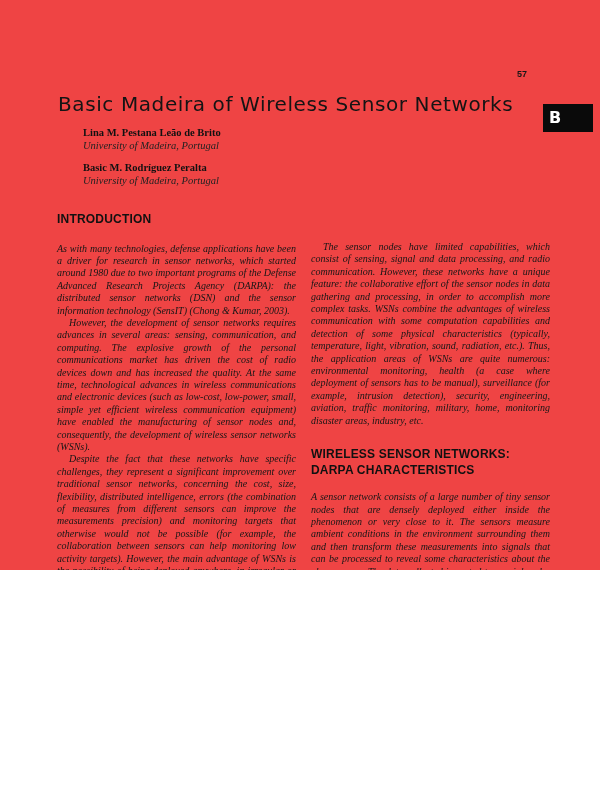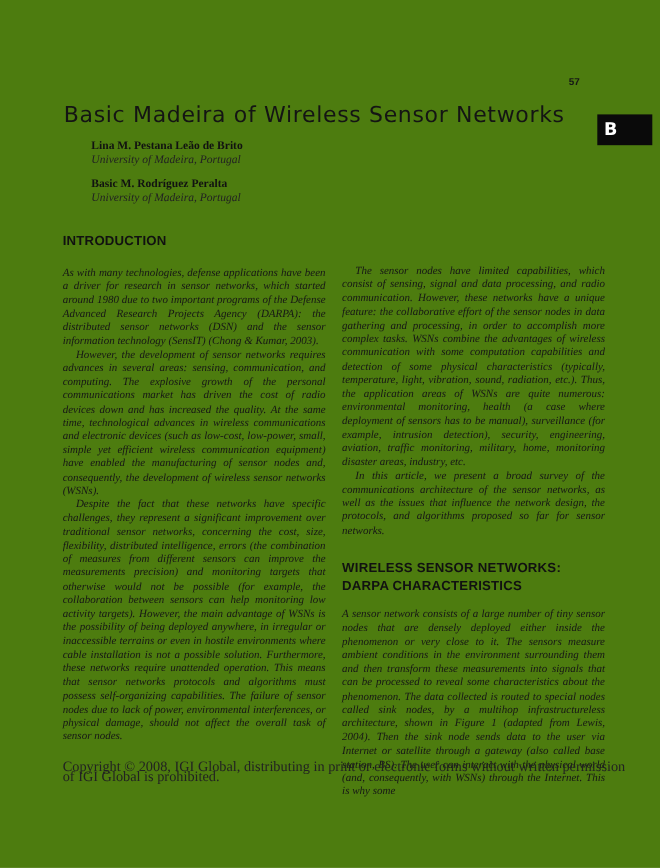--- a/index.html
+++ b/index.html
@@ -3,22 +3,22 @@
 <meta charset="utf-8">
 <style>
   html, body {
     margin: 0;
     padding: 0;
     background: #ffffff;
   }
   .page {
     position: relative;
     width: 600px;
-    height: 789px;
-    background: #4d7c0f;
+    height: 570px;
+    background: #ef4444;
     color: #1a1a1a;
     overflow: hidden;
   }
   .page-number {
     position: absolute;
     top: 69px;
     left: 517px;
     font-family: "Liberation Sans", sans-serif;
     font-weight: bold;
     font-size: 9px;
@@ -137,21 +137,20 @@
 
     <div class="col col-left">
       <h2 class="section-heading">INTRODUCTION</h2>
       <p class="body-para">As with many technologies, defense applications have been a driver for research in sensor networks, which started around 1980 due to two important programs of the Defense Advanced Research Projects Agency (DARPA): the distributed sensor networks (DSN) and the sensor information technology (SensIT) (Chong &amp; Kumar, 2003).</p>
       <p class="body-para indent">However, the development of sensor networks requires advances in several areas: sensing, communication, and computing. The explosive growth of the personal communications market has driven the cost of radio devices down and has increased the quality. At the same time, technological advances in wireless communications and electronic devices (such as low-cost, low-power, small, simple yet efficient wireless communication equipment) have enabled the manufacturing of sensor nodes and, consequently, the development of wireless sensor networks (WSNs).</p>
       <p class="body-para indent">Despite the fact that these networks have specific challenges, they represent a significant improvement over traditional sensor networks, concerning the cost, size, flexibility, distributed intelligence, errors (the combination of measures from different sensors can improve the measurements precision) and monitoring targets that otherwise would not be possible (for example, the collaboration between sensors can help monitoring low activity targets). However, the main advantage of WSNs is the possibility of being deployed anywhere, in irregular or inaccessible terrains or even in hostile environments where cable installation is not a possible solution. Furthermore, these networks require unattended operation. This means that sensor networks protocols and algorithms must possess self-organizing capabilities. The failure of sensor nodes due to lack of power, environmental interferences, or physical damage, should not affect the overall task of sensor nodes.</p>
     </div>
 
     <div class="col col-right">
       <p class="body-para indent">The sensor nodes have limited capabilities, which consist of sensing, signal and data processing, and radio communication. However, these networks have a unique feature: the collaborative effort of the sensor nodes in data gathering and processing, in order to accomplish more complex tasks. WSNs combine the advantages of wireless communication with some computation capabilities and detection of some physical characteristics (typically, temperature, light, vibration, sound, radiation, etc.). Thus, the application areas of WSNs are quite numerous: environmental monitoring, health (a case where deployment of sensors has to be manual), surveillance (for example, intrusion detection), security, engineering, aviation, traffic monitoring, military, home, monitoring disaster areas, industry, etc.</p>
-      <p class="body-para indent">In this article, we present a broad survey of the communications architecture of the sensor networks, as well as the issues that influence the network design, the protocols, and algorithms proposed so far for sensor networks.</p>
       <h2 class="section-heading mid-heading">WIRELESS SENSOR NETWORKS: DARPA CHARACTERISTICS</h2>
       <p class="body-para">A sensor network consists of a large number of tiny sensor nodes that are densely deployed either inside the phenomenon or very close to it. The sensors measure ambient conditions in the environment surrounding them and then transform these measurements into signals that can be processed to reveal some characteristics about the phenomenon. The data collected is routed to special nodes called sink nodes, by a multihop infrastructureless architecture, shown in Figure 1 (adapted from Lewis, 2004). Then the sink node sends data to the user via Internet or satellite through a gateway (also called base station, BS). The user can interact with the physical world (and, consequently, with WSNs) through the Internet. This is why some</p>
     </div>
 
   </div>
 
   <div class="footer">Copyright © 2008, IGI Global, distributing in print or electronic forms without written permission of IGI Global is prohibited.</div>
 
 </div>
 

